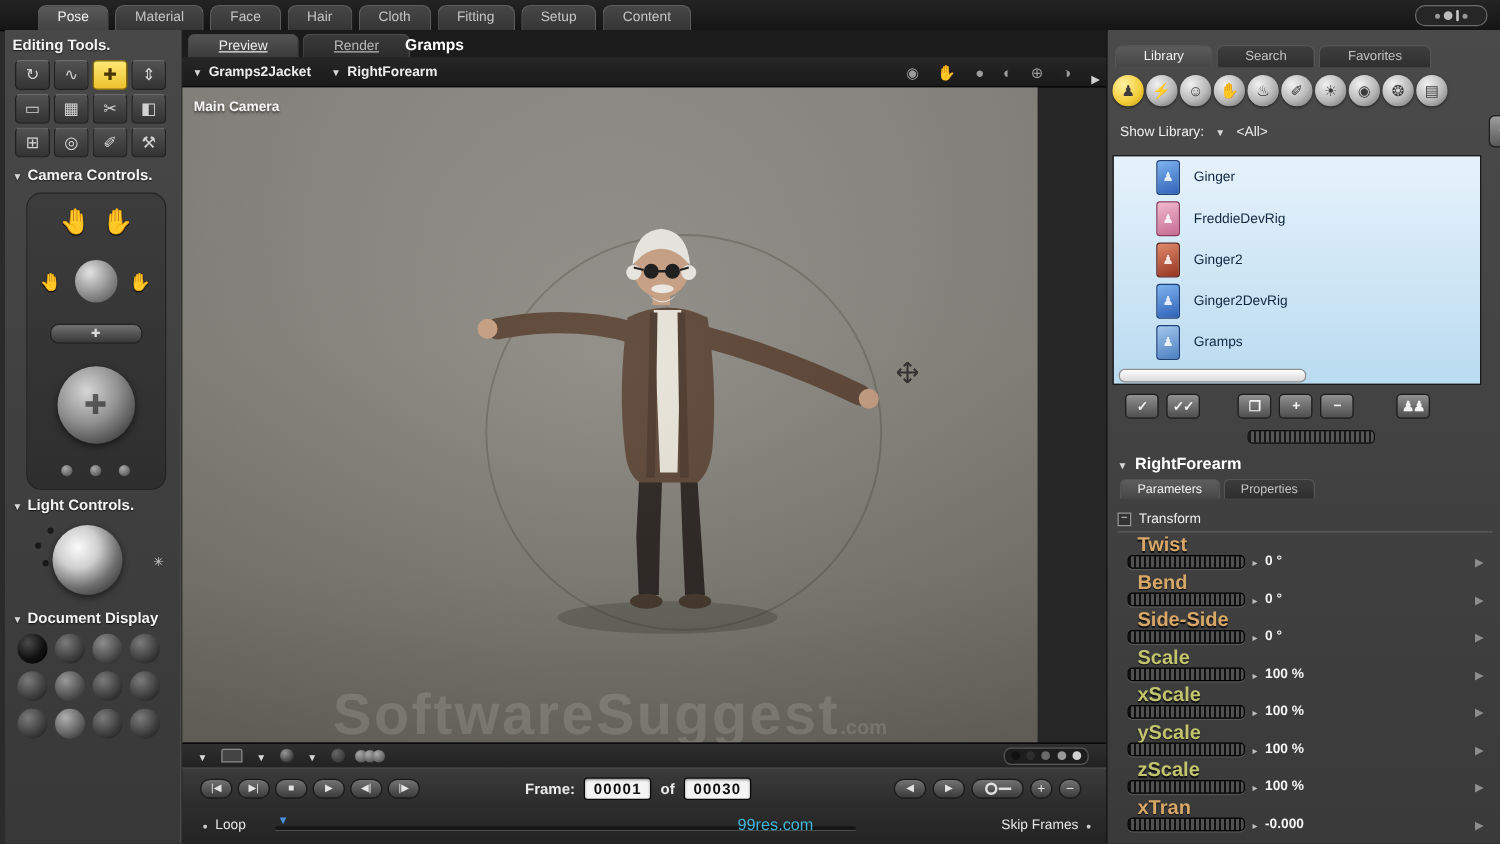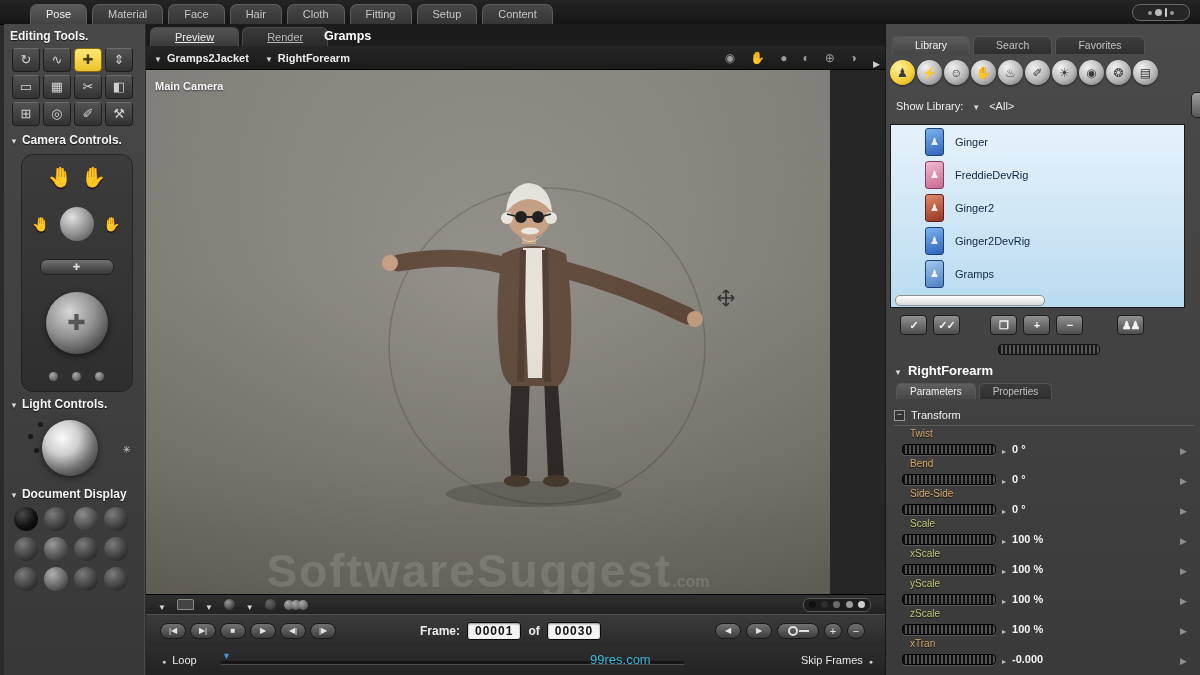--- a/index.html
+++ b/index.html
@@ -209,21 +209,21 @@
   .p-tab.active{background:linear-gradient(#5e5e5e,#474747);color:#f0f0f0;}
   .pt-arrow{position:absolute;right:4px;top:361px;}
   .pt-arrow::before{color:#111;}
   .group-row{position:absolute;left:8px;top:385px;width:300px;display:flex;align-items:center;gap:6px;
              color:#f0f0f0;font-size:11px;border-bottom:1px solid #5c5c5c;padding-bottom:4px;}
   .minus-box{width:9px;height:9px;border:1px solid #999;background:#333;color:#ddd;
              font-size:9px;line-height:7px;text-align:center;}
 
   .dials{position:absolute;left:0;top:404px;width:315px;}
   .dial-block{height:30px;position:relative;}
-  .dial-label{position:absolute;left:24px;top:0;font-size:10px;font-weight:normal;
+  .dial-label{position:absolute;left:24px;top:0;font-size:16px;font-weight:bold;
               color:var(--c,#d9a868);text-shadow:0 1px 1px rgba(0,0,0,.8);}
   .dial-row{position:absolute;left:16px;top:12px;width:292px;display:flex;align-items:center;gap:6px;}
   .dial-widget{width:92px;height:9px;border:1px solid #000;border-radius:4px;
                background:repeating-linear-gradient(90deg,#0f0f0f 0 2px,#515151 2px 4px);
                box-shadow:0 1px 0 rgba(255,255,255,.14);}
   .dial-tick::before{content:"▸";color:#bdbdbd;font-size:8px;}
   .dial-value{font-size:11px;font-weight:bold;color:#f4f4f4;}
   .dial-arrow{margin-left:auto;margin-right:7px;}
   .dial-arrow::before{content:"▶";color:#8e8e8e;font-size:9px;}
 </style>

